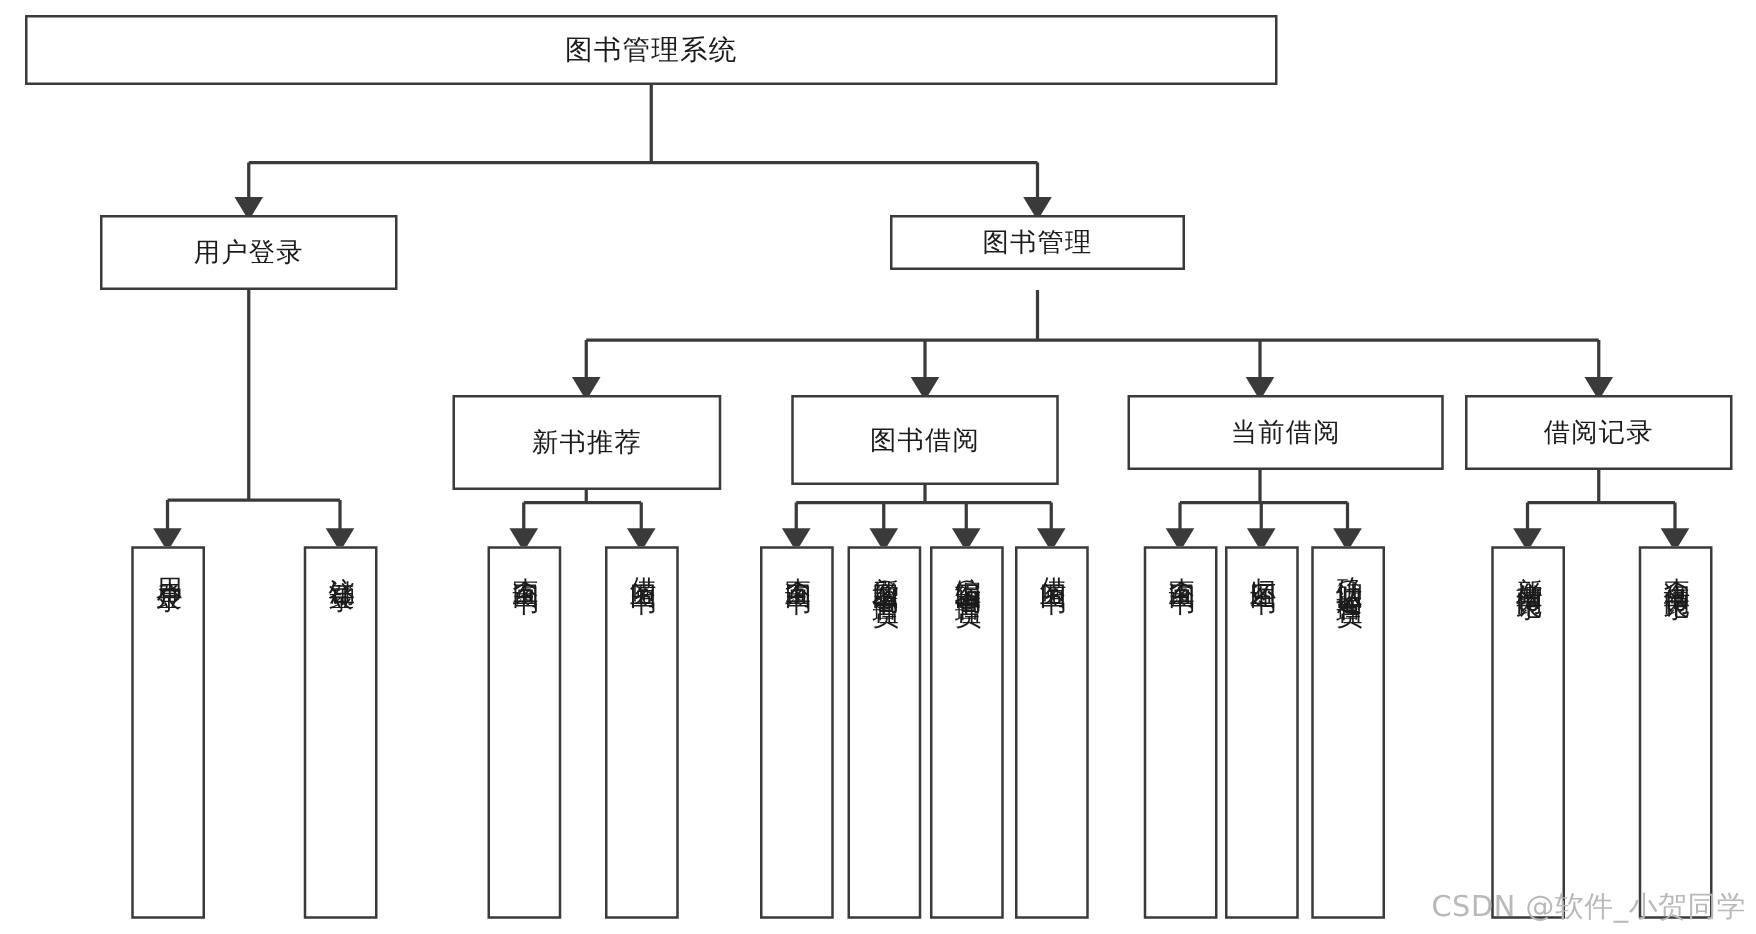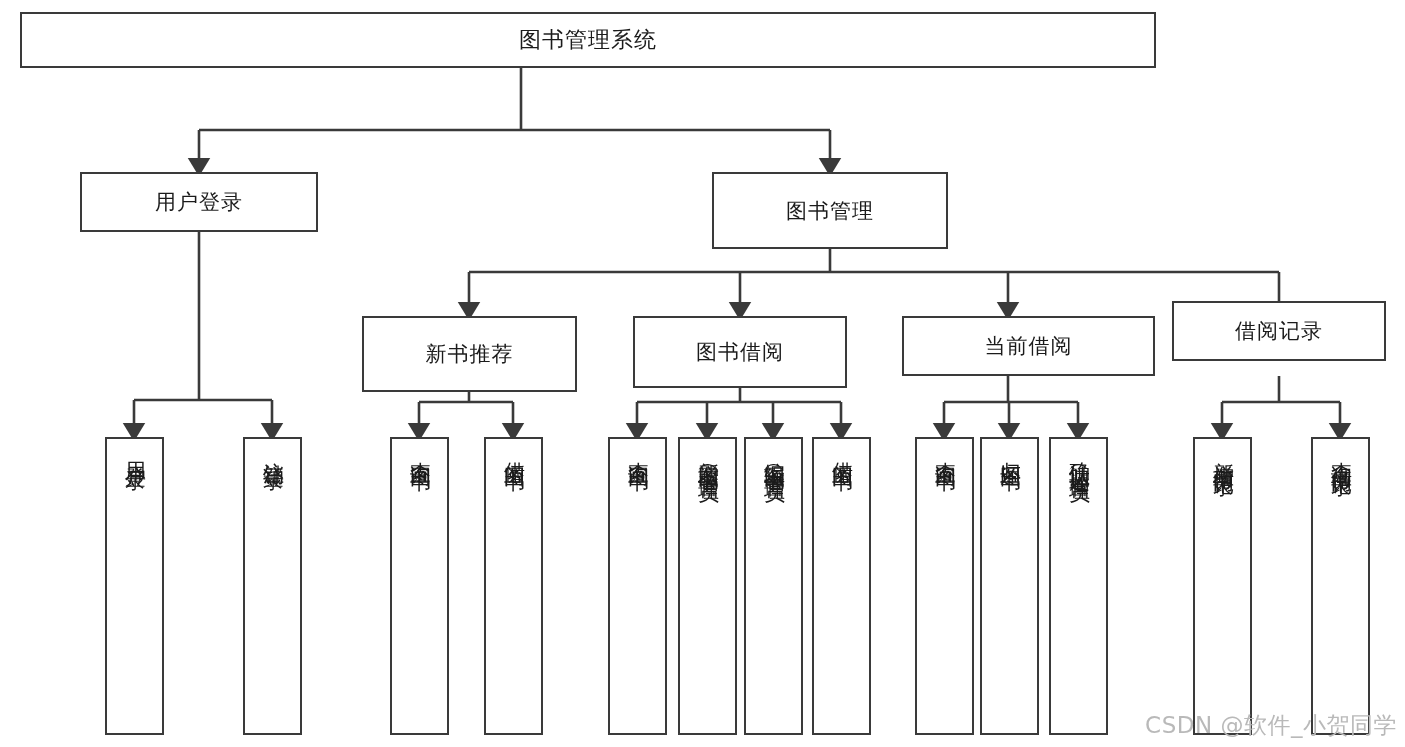--- a/index.html
+++ b/index.html
@@ -97,41 +97,41 @@
       <path d="M1009,402 L1009,431" marker-end="url(#arrow)"></path>
       <path d="M1078,402 L1078,431" marker-end="url(#arrow)"></path>
 
       <path d="M1279,376 L1279,402"></path>
       <path d="M1222,402 L1340,402"></path>
       <path d="M1222,402 L1222,431" marker-end="url(#arrow)"></path>
       <path d="M1340,402 L1340,431" marker-end="url(#arrow)"></path>
     </g>
   </svg>
 
-  <div class="node root" style="left:20px;top:12px;width:1136px;height:56px;">
+  <div class="node root" style="left:20px;top:12px;width:1002px;height:56px;">
     <span>图书管理系统</span>
   </div>
 
   <div class="node h" style="left:80px;top:172px;width:238px;height:60px;">
     <span>用户登录</span>
   </div>
-  <div class="node h" style="left:712px;top:172px;width:236px;height:77px;">
+  <div class="node h" style="left:712px;top:172px;width:236px;height:44px;">
     <span>图书管理</span>
   </div>
 
   <div class="node h" style="left:362px;top:316px;width:215px;height:76px;">
     <span>新书推荐</span>
   </div>
   <div class="node h" style="left:633px;top:316px;width:214px;height:72px;">
     <span>图书借阅</span>
   </div>
   <div class="node h" style="left:902px;top:316px;width:253px;height:60px;">
     <span>当前借阅</span>
   </div>
-  <div class="node h" style="left:1172px;top:301px;width:214px;height:60px;">
+  <div class="node h" style="left:1172px;top:316px;width:214px;height:60px;">
     <span>借阅记录</span>
   </div>
 
   <div class="node v" style="left:105px;top:437px;width:59px;height:298px;">
     <span class="vtext">用户登录</span>
   </div>
   <div class="node v" style="left:243px;top:437px;width:59px;height:298px;">
     <span class="vtext">注销登录</span>
   </div>
 

